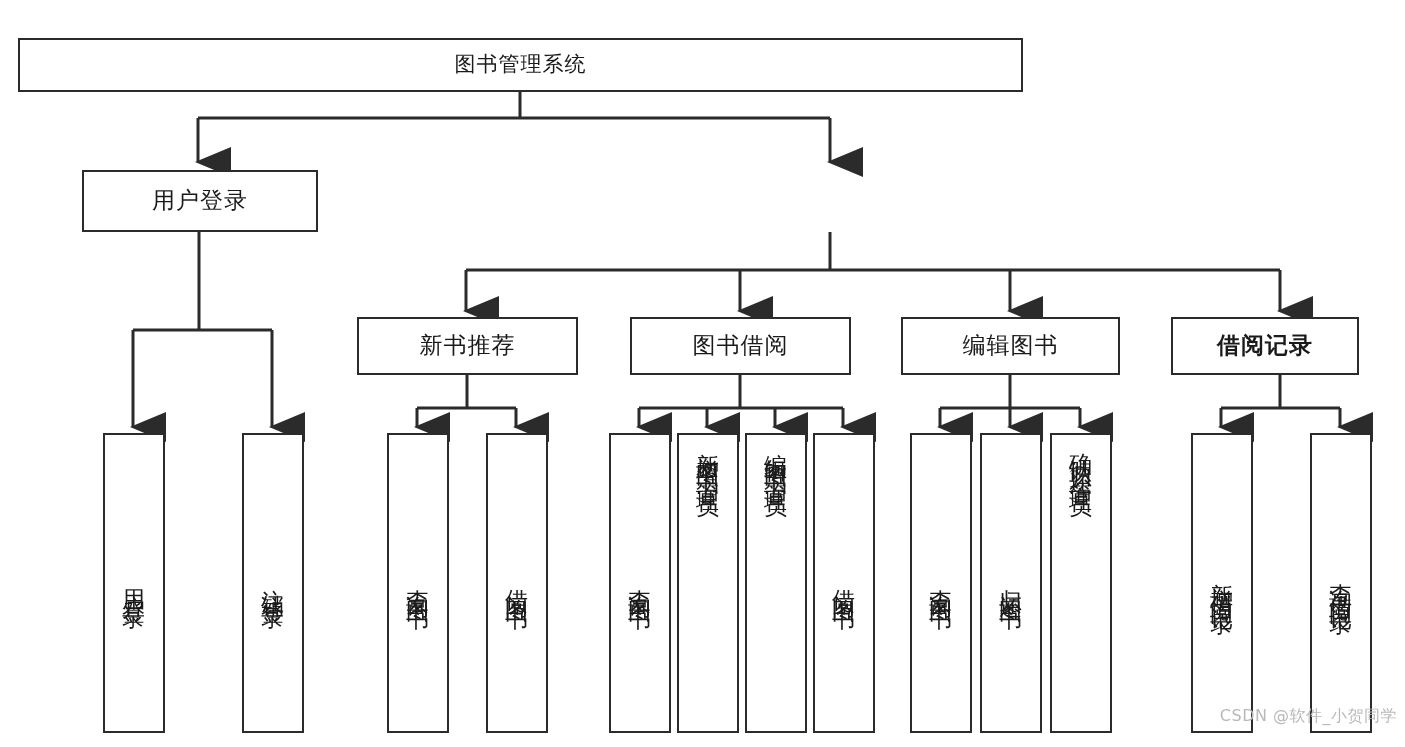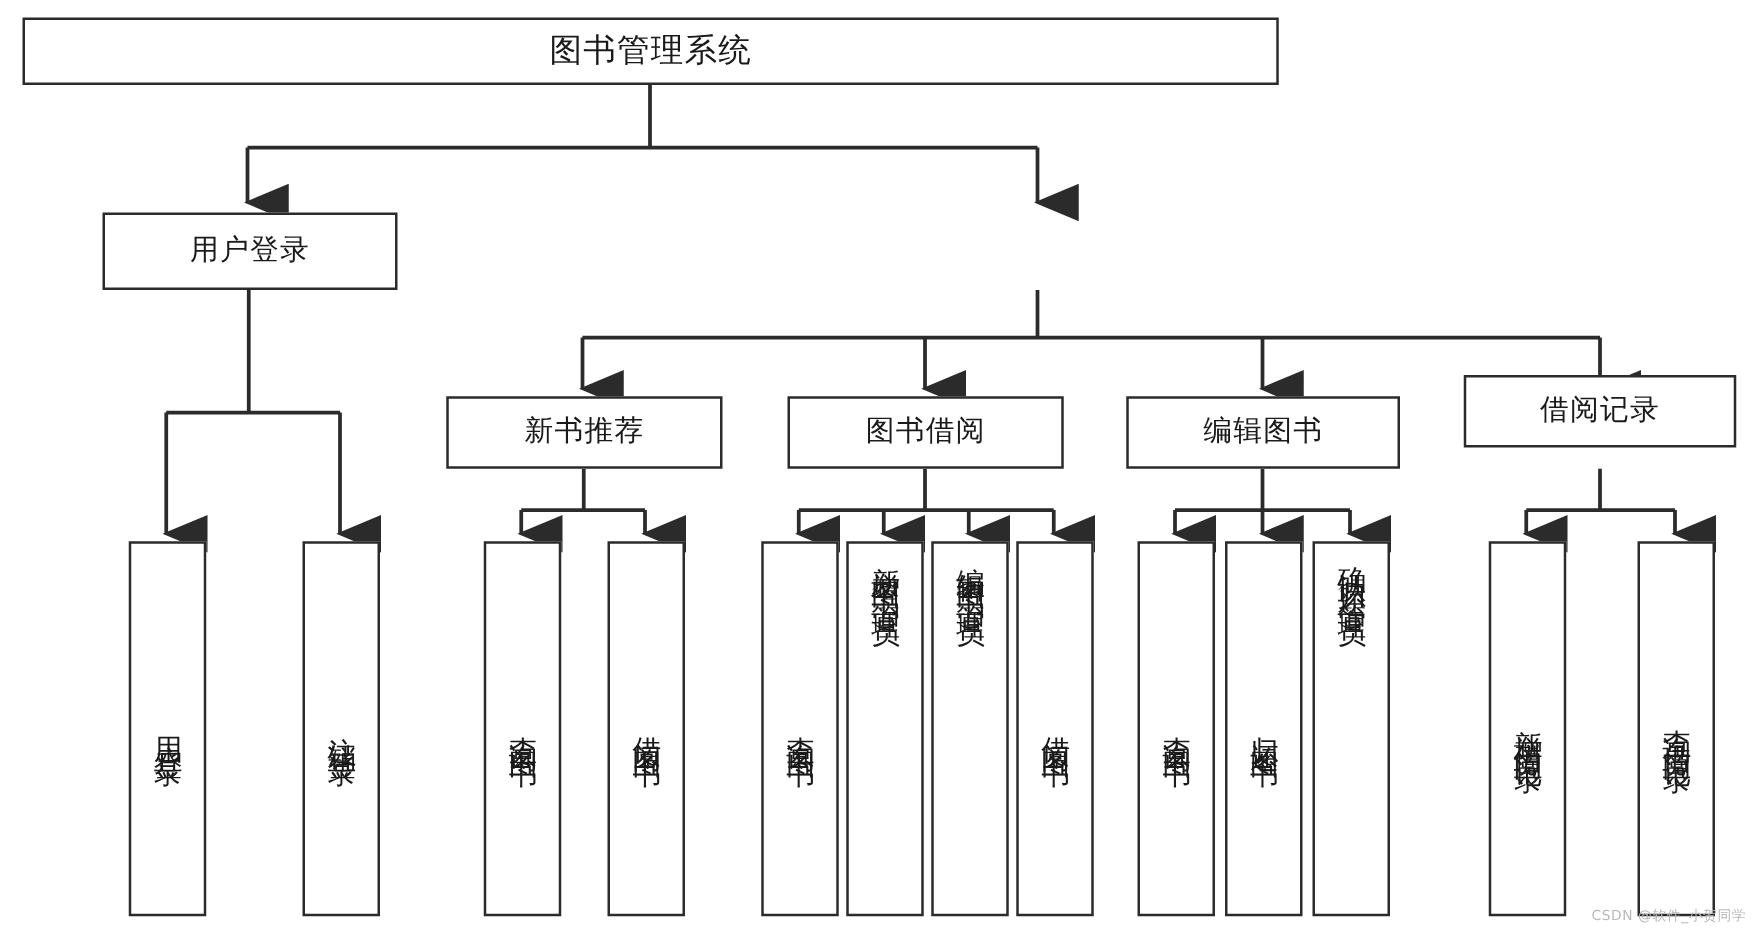--- a/index.html
+++ b/index.html
@@ -34,21 +34,22 @@
     align-items: center;
     justify-content: center;
     color: #1a1a1a;
   }
   .node-h {
     font-size: 23px;
     letter-spacing: 1px;
     line-height: 1.1;
   }
   .node-h.root {
-    font-size: 26px;
+    font-size: 21px;
+    margin-top: 24px;
   }
   .node-v {
     align-items: flex-start;
     justify-content: center;
     padding-top: 0;
   }
   .vlabel {
     writing-mode: vertical-rl;
     text-orientation: upright;
     font-size: 23px;
@@ -56,22 +57,22 @@
     line-height: 1.05;
     white-space: nowrap;
     color: #1a1a1a;
   }
   .node-v.center-v {
     align-items: center;
   }
   .watermark {
     position: absolute;
     right: 8px;
-    bottom: 7px;
-    font-size: 11px;
+    bottom: 20px;
+    font-size: 16px;
     color: #b9b9b9;
     letter-spacing: 0.5px;
     white-space: nowrap;
     pointer-events: none;
   }
 </style>
 </head>
 <body>
 
 <div id="diagram-root">
@@ -137,21 +138,21 @@
 
   <div class="node node-h" style="left:357px; top:317px; width:221px; height:58px;">
     <span>新书推荐</span>
   </div>
   <div class="node node-h" style="left:630px; top:317px; width:221px; height:58px;">
     <span>图书借阅</span>
   </div>
   <div class="node node-h" style="left:901px; top:317px; width:219px; height:58px;">
     <span>编辑图书</span>
   </div>
-  <div class="node node-h" style="left:1171px; top:300px; width:218px; height:58px;">
+  <div class="node node-h" style="left:1171px; top:317px; width:188px; height:58px;font-weight:bold;">
     <span>借阅记录</span>
   </div>
 
   <div class="node node-v center-v" style="left:103px; top:433px; width:62px; height:300px;">
     <span class="vlabel">用户登录</span>
   </div>
   <div class="node node-v center-v" style="left:242px; top:433px; width:62px; height:300px;">
     <span class="vlabel">注销登录</span>
   </div>
 

